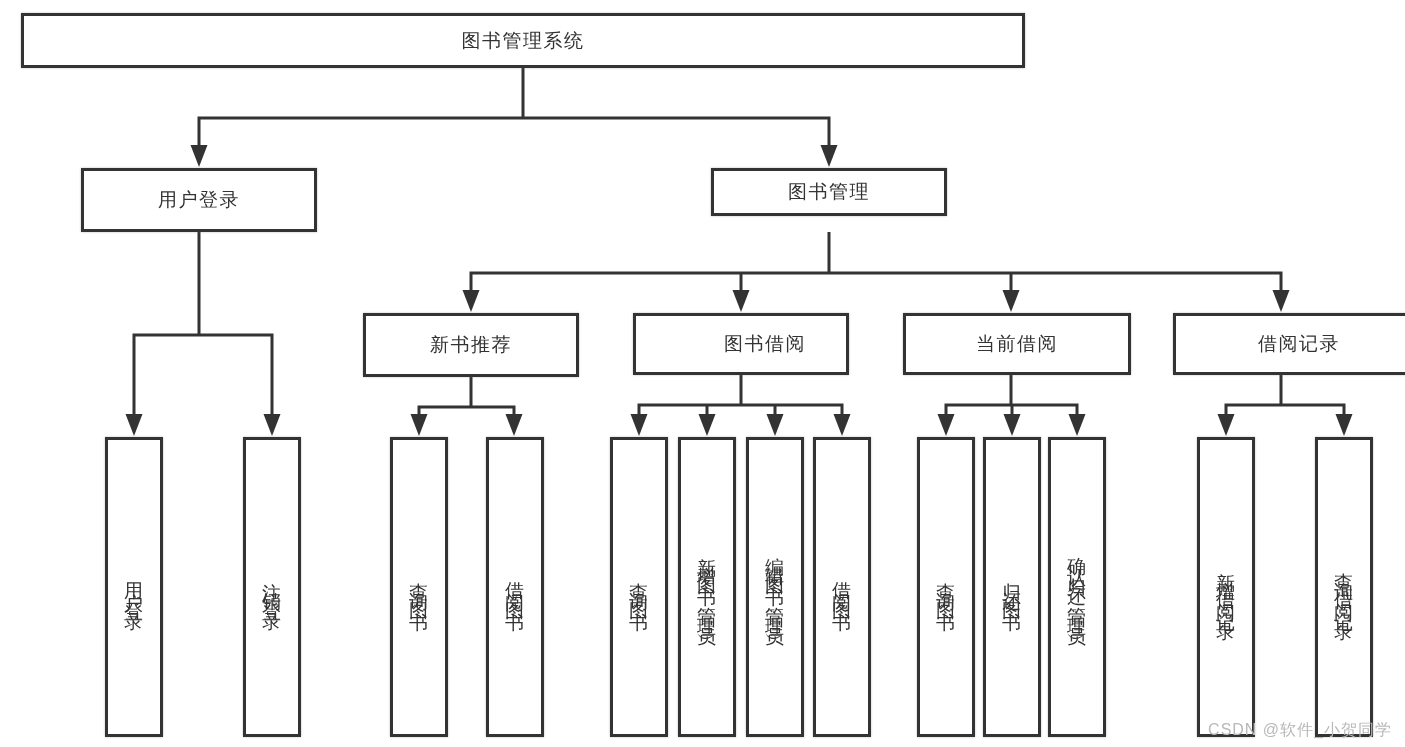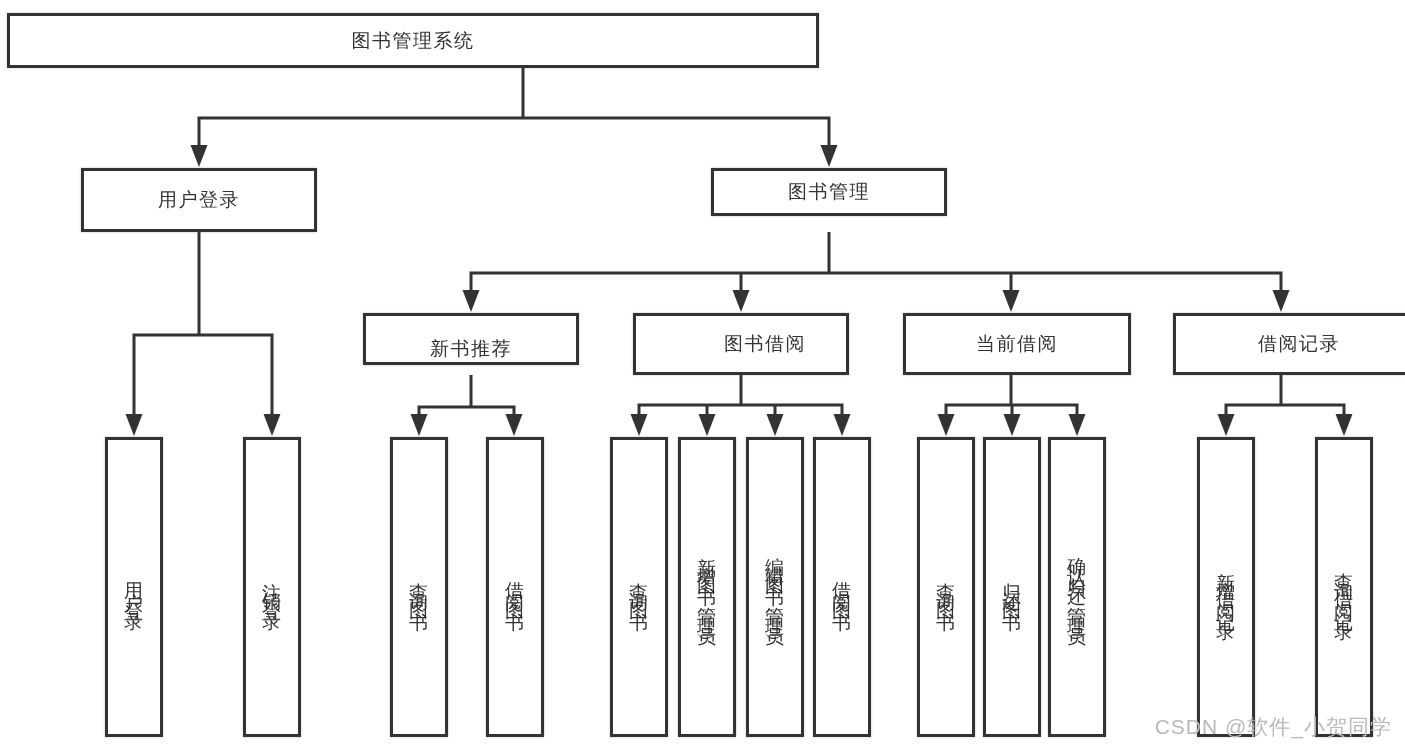--- a/index.html
+++ b/index.html
@@ -41,30 +41,30 @@
     text-orientation: mixed;
     font-size: 19px;
     letter-spacing: 10px;
     white-space: nowrap;
     line-height: 1;
   }
   .watermark {
     position: absolute;
     right: 13px;
     bottom: 6px;
-    font-size: 21px;
+    font-size: 16px;
     letter-spacing: 1px;
     color: #b8b8b8;
     white-space: nowrap;
   }
   
-  #n-root   { left: 7px;   top: 13px;  width: 812px; height: 55px; }
+  #n-root   { left: 21px;   top: 13px;  width: 1004px; height: 55px; }
   #n-login  { left: 81px;   top: 168px; width: 236px;  height: 64px; }
   #n-mgmt   { left: 711px;  top: 168px; width: 236px;  height: 48px; }
-  #n-rec    { left: 363px;  top: 313px; width: 216px;  height: 52px; align-items: flex-end; }
+  #n-rec    { left: 363px;  top: 313px; width: 216px;  height: 64px; }
   #n-bor    { left: 633px;  top: 313px; width: 216px;  height: 62px; padding-left: 48px; }
   #n-cur    { left: 903px;  top: 313px; width: 228px;  height: 62px; }
   #n-hist   { left: 1173px; top: 313px; width: 252px;  height: 62px; }
   .leaf     { top: 437px; width: 58px; height: 300px; }
   #l-login1 { left: 105px; }
   #l-logout { left: 243px; }
   #l-rec-q  { left: 390px; }
   #l-rec-b  { left: 486px; }
   #l-bor-q  { left: 610px; }
   #l-bor-a  { left: 678px; }

